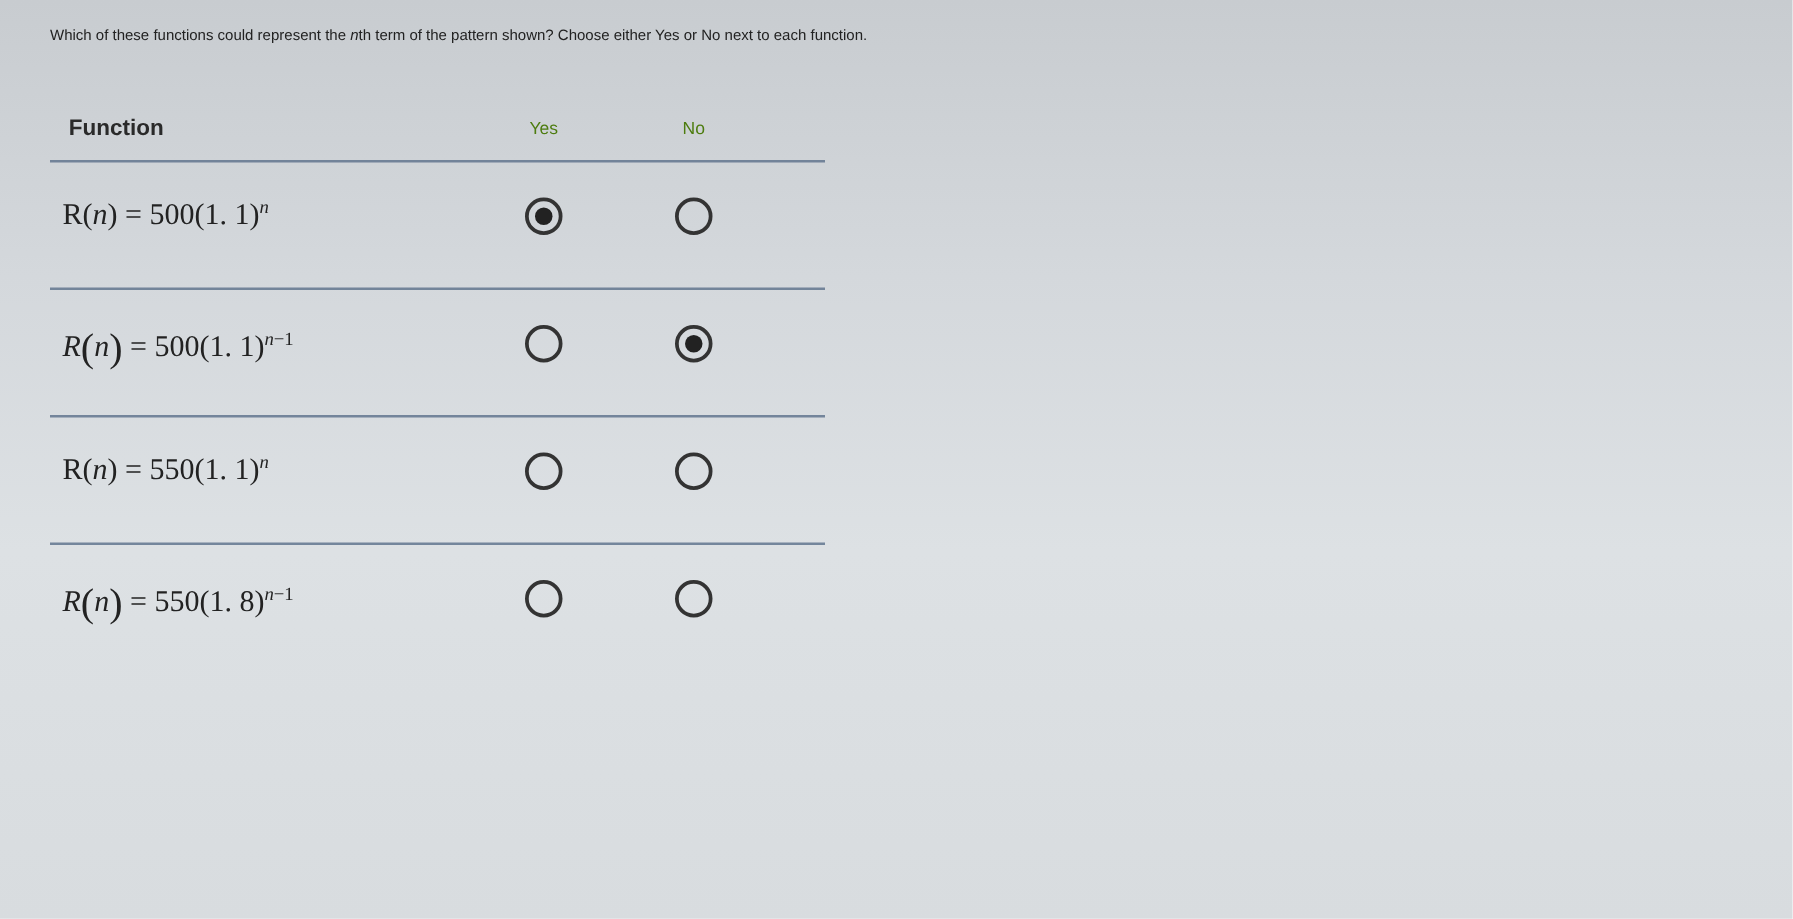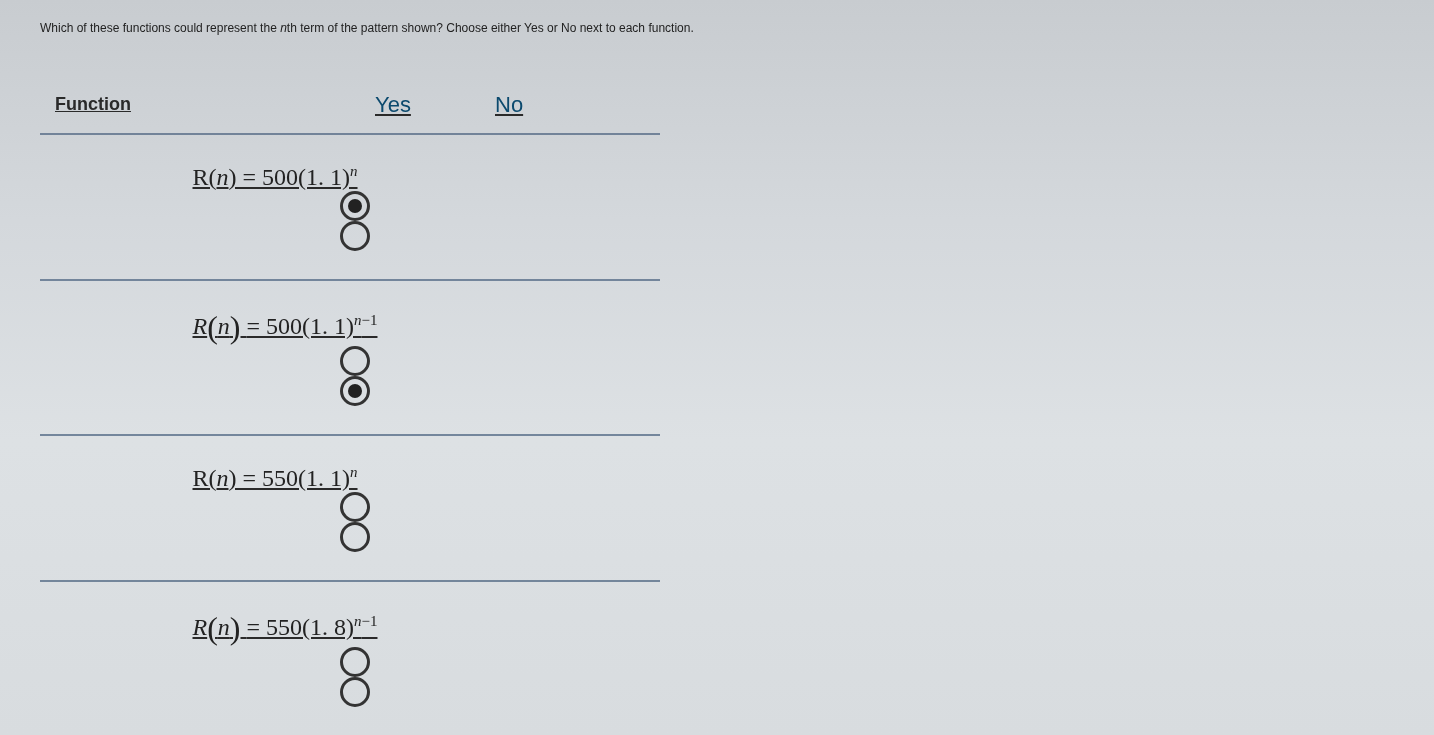--- a/index.html
+++ b/index.html
@@ -20,48 +20,47 @@
       font-size: 12px;
       color: #222;
       margin-bottom: 45px;
       line-height: 1.4;
     }
     .question-text .italic {
       font-style: italic;
     }
     .table-container {
       width: 620px;
-      text-decoration: underline;
     }
     .header-row {
       display: flex;
       align-items: center;
       padding: 10px 0 15px 15px;
     }
     .col-function {
       width: 320px;
       font-weight: bold;
       font-size: 18px;
     }
     .col-yes, .col-no {
       width: 120px;
-      font-size: 22px;
-      color: #0c4a6e;
+      text-align: center;
+      font-size: 14px;
+      color: #4d7c0f;
     }
     .divider {
       height: 2px;
       background: #5a6f8a;
       opacity: 0.8;
     }
     .data-row {
       display: flex;
-      align-items: center;
+      align-items: flex-start;
       padding: 28px 0 28px 10px;
       min-height: 100px;
-      flex-direction: column;
     }
     .function-cell {
       width: 325px;
       font-family: 'Times New Roman', serif;
       font-size: 24px;
       font-style: italic;
       color: #222;
     }
     .function-cell .upright {
       font-style: normal;

